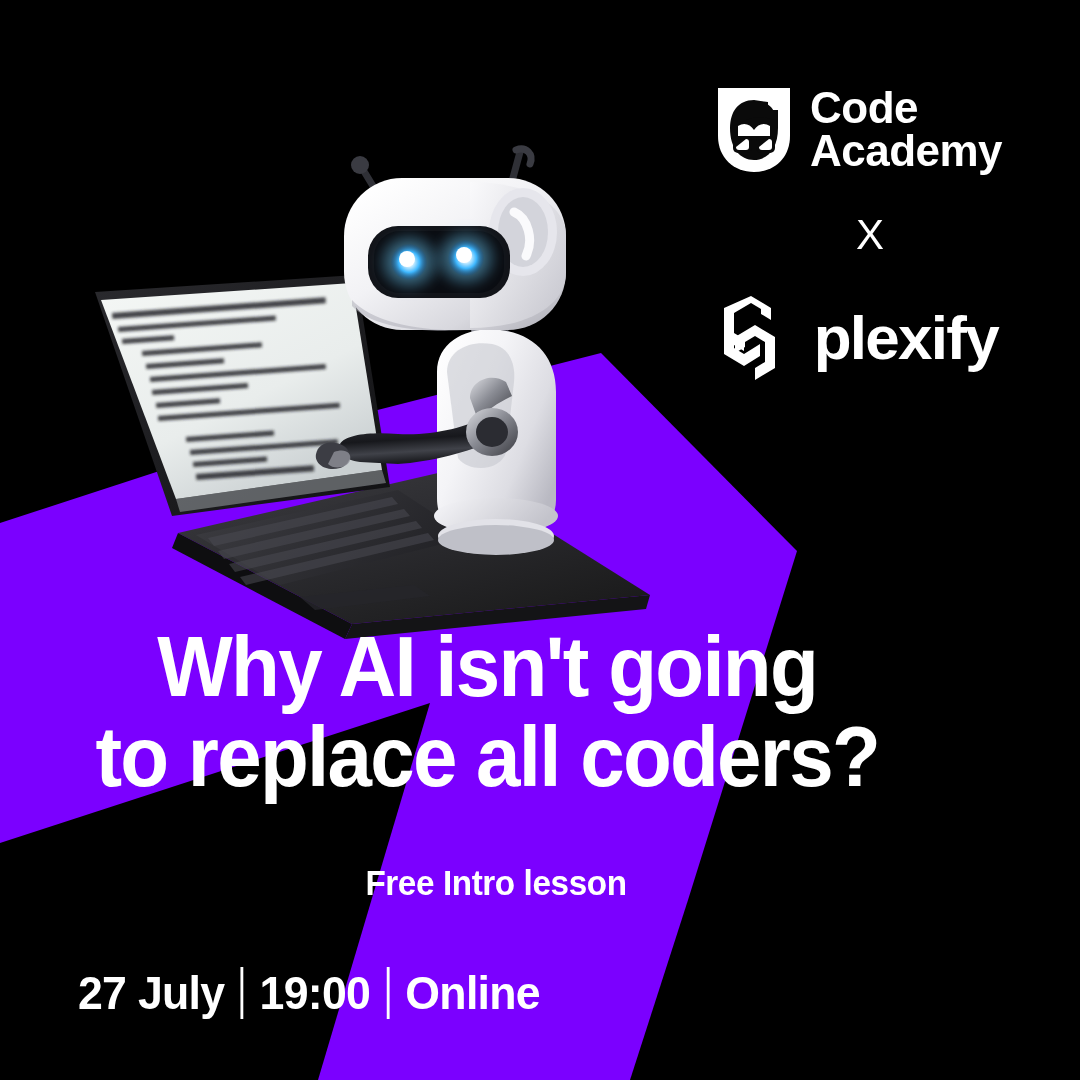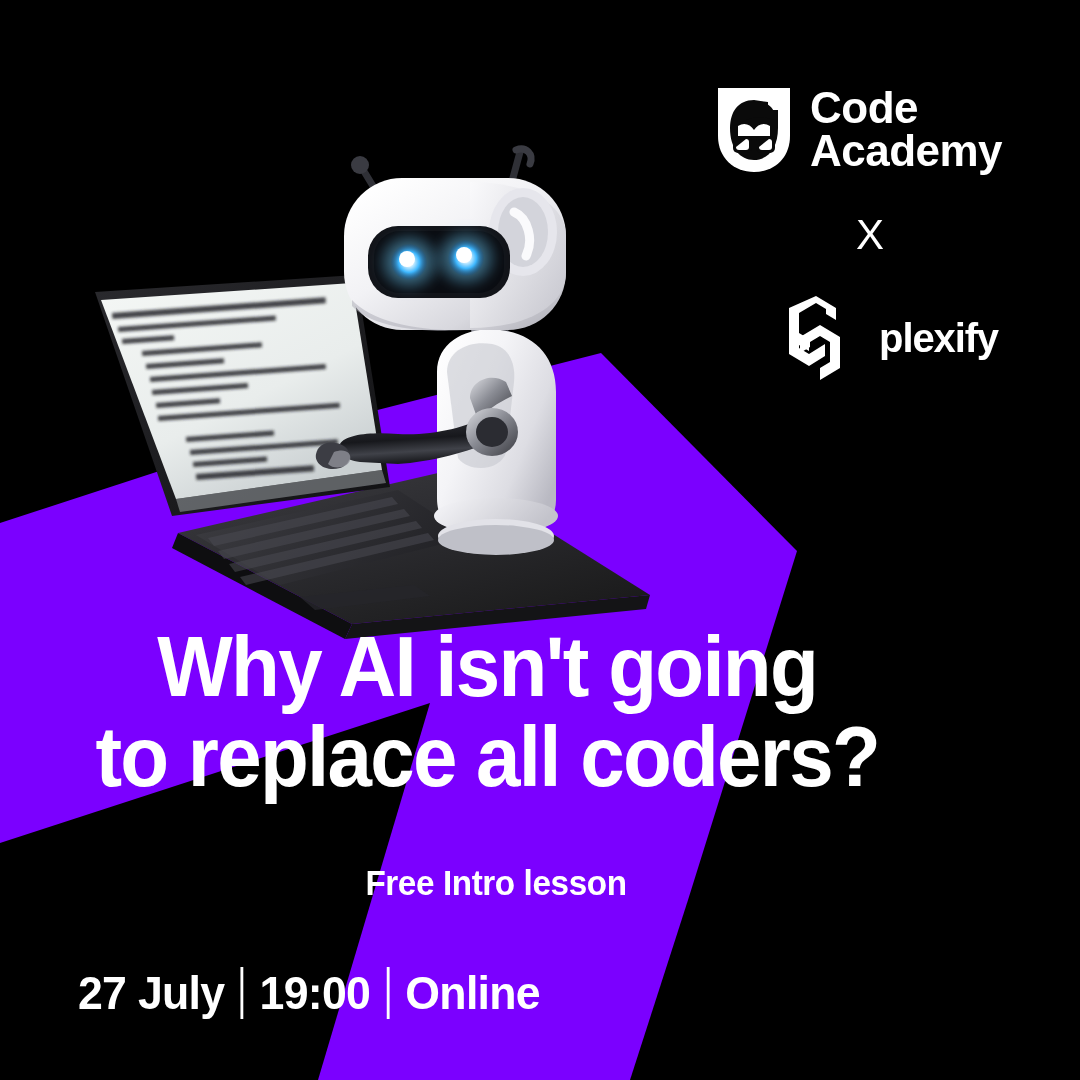--- a/index.html
+++ b/index.html
@@ -62,21 +62,21 @@
   }
   .plexify-row {
     display: flex;
     align-items: center;
     gap: 22px;
     margin-right: 4px;
   }
   .px-mark { flex: 0 0 auto; display: block; }
   .px-wordmark {
     color: #ffffff;
-    font-size: 40px;
+    font-size: 62px;
     font-weight: 700;
     line-height: 1;
     letter-spacing: -0.028em;
   }
 
   
   .copy-block {
     position: absolute;
     left: 78px;
     bottom: 62px;

